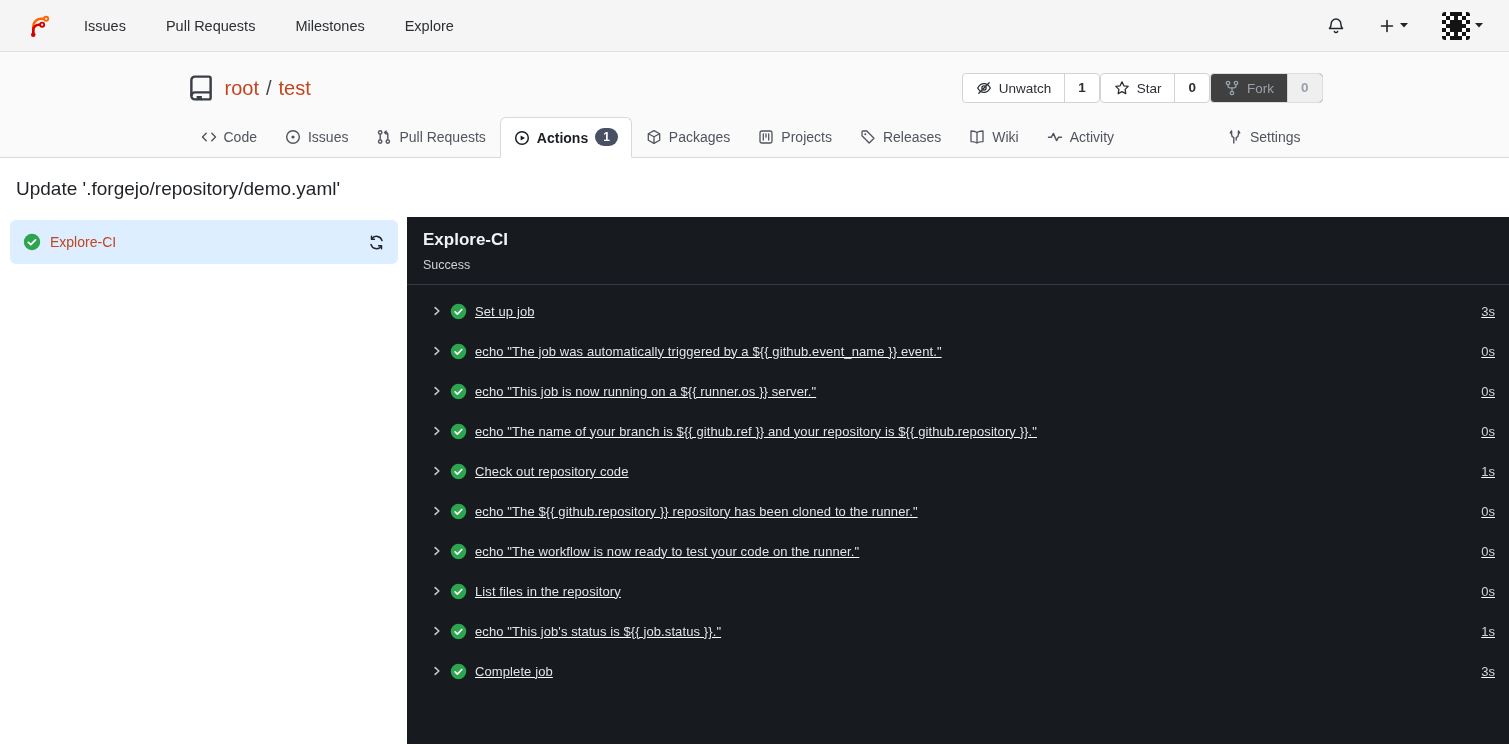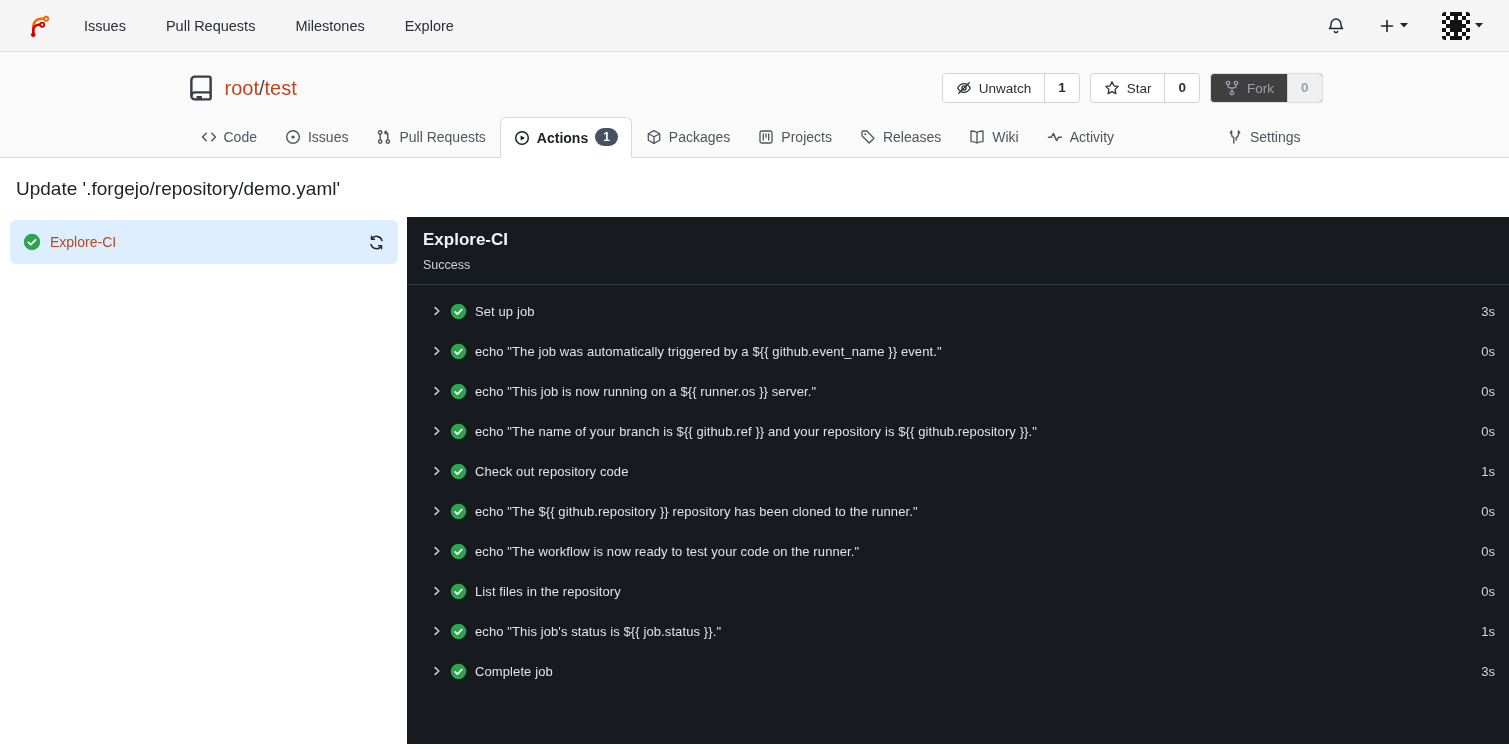--- a/index.html
+++ b/index.html
@@ -15,24 +15,24 @@
   .nav-right { margin-left:auto; display:flex; align-items:center; gap:34px; }
   .nav-iconbtn { display:flex; align-items:center; gap:5px; color:#212529; cursor:pointer; }
   .caret { display:inline-block; }
   .avatar { width:28px; height:28px; border-radius:3px; overflow:hidden; background:#fff; }
 
   
   .repo-header { background:#fafafa; border-bottom:1px solid #d7d9dc; }
   .rh-inner { width:1136px; margin:0 auto; padding-top:21px; }
   .rh-titlerow { display:flex; align-items:center; }
   .repo-icon { color:#3a3f45; margin-right:10px; display:flex; }
-  .repo-name { font-size:20px; display:flex; align-items:center; }
+  .repo-name { font-size:20px; display:flex; align-items:center; gap:7px; }
   .repo-owner, .repo-title { color:#c2451d; cursor:pointer; }
   .repo-sep { color:#45494f; }
-  .rh-buttons { margin-left:auto; display:flex; gap:10px; }
+  .rh-buttons { margin-left:auto; display:flex; }
   .btn-group { display:flex; border:1px solid #d0d4d9; border-radius:4px; background:#fff;
                overflow:hidden; font-size:13.5px; color:#2c2f34; }
   .btn-main { display:flex; align-items:center; gap:7px; padding:6px 13px; cursor:pointer; }
   .btn-count { padding:6px 13px; border-left:1px solid #d0d4d9; font-weight:600; cursor:pointer; }
   .btn-group.disabled { background:#404040; color:#9aa0a8; border-color:#dadde1; }
   .btn-group.disabled .btn-count { background:#efefef; }
 
   
   .tabs { display:flex; align-items:flex-end; margin-top:14px; }
   .tab { display:flex; align-items:flex-end; gap:7px; font-size:14px; color:#50545e;
@@ -52,21 +52,21 @@
   .jobs-sidebar { width:407px; padding:3px 9px 0 10px; background:#fff; }
   .job-item { height:44px; background:#dceeff; border-radius:6px; display:flex;
               align-items:center; padding:0 13px; gap:9px; cursor:pointer; }
   .job-name { color:#c2451d; font-size:14px; }
   .job-refresh { margin-left:auto; color:#1f2328; display:flex; cursor:pointer; }
 
   .console-panel { flex:1; background:#171a1e; color:#fff; }
   .cp-header { padding:13px 16px 12px; border-bottom:1px solid #343a41; }
   .cp-title { font-size:17px; font-weight:600; color:#f2f3f4; }
   .cp-status { font-size:12.5px; color:#cfd3d7; margin-top:8px; }
-  .steps { padding-top:6px; }
+  .steps { padding-top:6px;text-decoration:underline; }
   .step-row { height:40px; display:flex; align-items:center; padding:0 14px 0 24px; cursor:pointer; }
   .step-chevron { display:flex; color:#c9ccd0; margin-right:7px; }
   .step-status { display:flex; margin-right:8px; }
   .step-name { font-size:13px; color:#e2e4e7; letter-spacing:.1px; }
   .step-duration { margin-left:auto; font-size:13px; color:#d5d7da; }
 
   svg { display:block; }
 </style>
 </head>
 <body>

